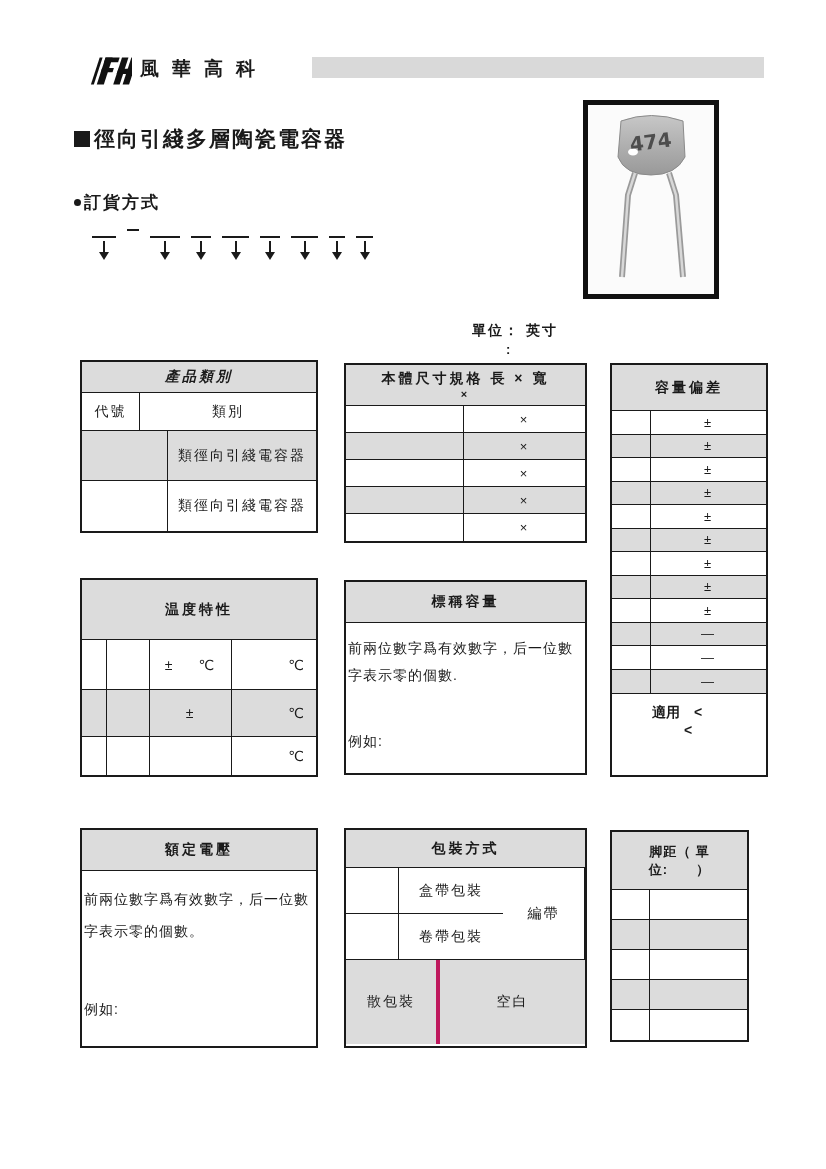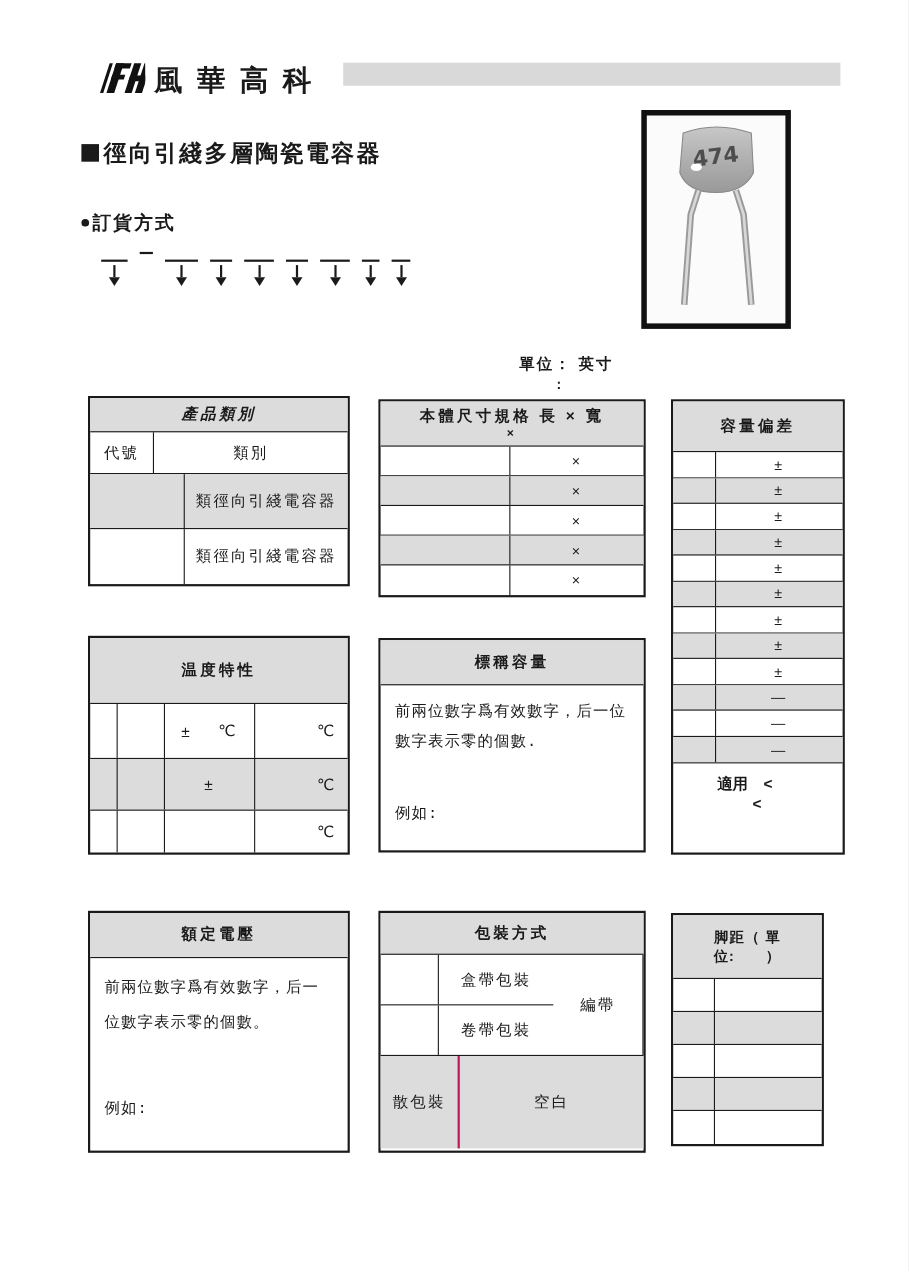--- a/index.html
+++ b/index.html
@@ -2,21 +2,21 @@
 <html><head>
 <meta charset="utf-8">
 <style>
   html,body{margin:0;padding:0;background:#e8e8e8;}
   #page{position:relative;width:826px;height:1169px;background:#ffffff;margin:0 auto;
         font-family:"Liberation Sans","DejaVu Sans",sans-serif;color:#1a1a1a;overflow:hidden;}
   *{box-sizing:border-box;}
 
   
   #logo-icon{position:absolute;left:78px;top:50px;}
-  #company-name{position:absolute;left:140px;top:56px;font-size:26px;font-weight:bold;letter-spacing:13px;white-space:nowrap;}
+  #company-name{position:absolute;left:140px;top:56px;font-size:19px;font-weight:bold;letter-spacing:13px;white-space:nowrap;}
   #header-bar{position:absolute;left:312px;top:57px;width:452px;height:21px;background:#d9d9d9;}
 
   
   #photo-frame{position:absolute;left:583px;top:100px;width:136px;height:199px;border:5px solid #111;
                background:#fbfbfb;display:flex;align-items:flex-start;justify-content:center;}
 
   
   #section-title{position:absolute;left:74px;top:125px;font-size:21px;font-weight:bold;letter-spacing:2px;display:flex;align-items:center;}
   #section-marker{width:16px;height:16px;background:#1a1a1a;margin-right:4px;}
   #ordering-label{position:absolute;left:74px;top:191px;font-size:17px;font-weight:bold;letter-spacing:2px;display:flex;align-items:center;}
@@ -76,39 +76,39 @@
   #tbl-temp .row.r1{height:50px;}
   #tbl-temp .row.r2{height:47px;}
   #tbl-temp .row.r3{height:38px;}
   #tbl-temp .c1{width:25px;}
   #tbl-temp .c2{width:43px;}
   #tbl-temp .c3{width:82px;gap:24px;}
   #tbl-temp .c4{flex:1;justify-content:flex-end;padding-right:10px;}
 
   
   .txt-tbl .hdr{height:41px;}
-  .txt-body{padding:12px 13px;font-size:14px;line-height:1.9;letter-spacing:1px;font-family:Liberation Mono, monospace;}
+  .txt-body{padding:12px 2px;font-size:14px;line-height:1.9;letter-spacing:1px;}
   .txt-example{margin-top:40px;}
   #tbl-nominal{left:344px;top:580px;width:243px;height:195px;}
   #tbl-voltage{left:80px;top:828px;width:238px;height:220px;}
   #tbl-voltage .txt-body{line-height:2.3;}
   #tbl-voltage .txt-example{margin-top:46px;}
 
   
   #tbl-packaging{left:344px;top:828px;width:243px;height:220px;}
   #tbl-packaging .hdr{height:38px;}
   #pack-mid{display:flex;height:92px;border-bottom:1px solid #1a1a1a;}
   #pack-taped{width:82px;display:flex;align-items:center;justify-content:center;border-right:1px solid #1a1a1a;letter-spacing:2px;}
   #pack-mid-right{flex:1;display:flex;flex-direction:column;}
   .pack-sub{flex:1;display:flex;}
   .pack-sub + .pack-sub{border-top:1px solid #1a1a1a;}
   .pack-code{width:53px;border-right:1px solid #1a1a1a;}
   .pack-label{flex:1;display:flex;align-items:center;justify-content:center;letter-spacing:2px;}
   #pack-bulk{display:flex;height:84px;background:#dcdcdc;}
-  #pack-bulk .b1{width:72px;display:flex;align-items:center;justify-content:center;border-right:2px solid #be185d;letter-spacing:2px;}
+  #pack-bulk .b1{width:94px;display:flex;align-items:center;justify-content:center;border-right:4px solid #be185d;letter-spacing:2px;}
   #pack-bulk .b2{flex:1;display:flex;align-items:center;justify-content:center;letter-spacing:2px;}
 
   
   #tbl-lead{left:610px;top:830px;width:139px;}
   #tbl-lead .hdr{height:58px;font-size:13px;letter-spacing:1px;padding:0 16px;}
   #tbl-lead .row{height:30px;}
   #tbl-lead .c-code{width:38px;}
   #tbl-lead .c-val{flex:1;}
 </style>
 </head>

